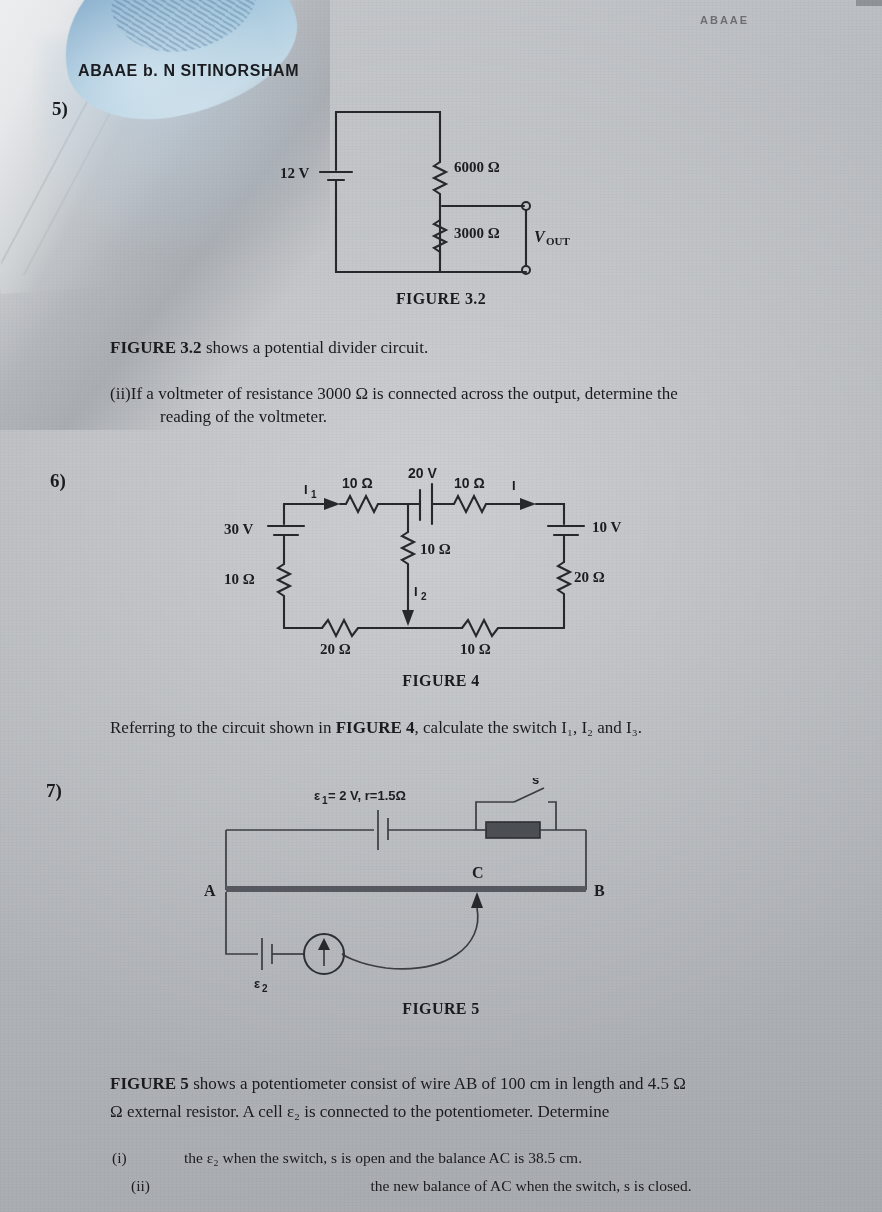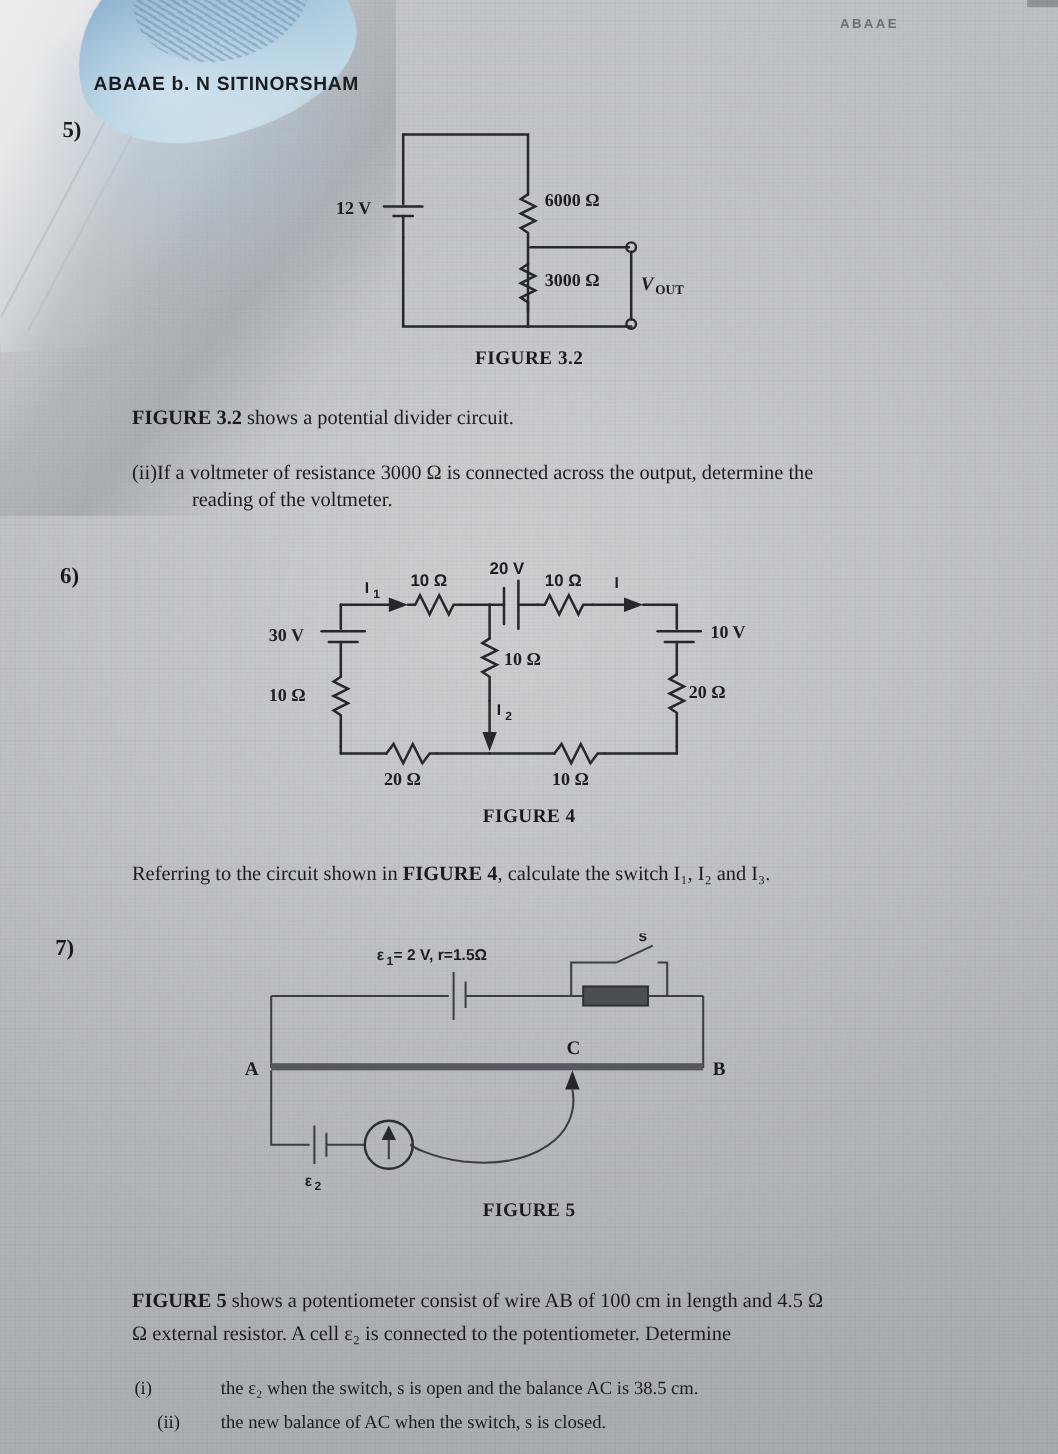--- a/index.html
+++ b/index.html
@@ -290,15 +290,15 @@
   <div class="figcap" style="top:1000px;left:0;">FIGURE 5</div>
 
   <div class="para" style="left:110px;top:1072px;width:712px;">
     <b>FIGURE 5</b><span> shows a potentiometer  consist of wire AB of 100 cm in length  and 4.5 Ω</span>
   </div>
   <div class="para" style="left:110px;top:1100px;width:712px;">Ω external  resistor.  A cell ε₂ is connected  to the potentiometer.  Determine</div>
 
   <div class="hang" style="left:112px;top:1146px;">(i)</div>
   <div class="hang" style="left:184px;top:1146px;width:640px;">the ε₂  when the switch, s is open and the balance  AC is 38.5 cm.</div>
   <div class="hang" style="left:112px;top:1174px;margin-left:19px;">(ii)</div>
-  <div class="hang" style="left:184px;top:1174px;width:640px;">the new balance  of AC when the switch,  s is closed.</div>
+  <div class="hang" style="left:211px;top:1174px;width:640px;text-align:center;">the new balance  of AC when the switch,  s is closed.</div>
 
 </div>
 
 </body></html>

